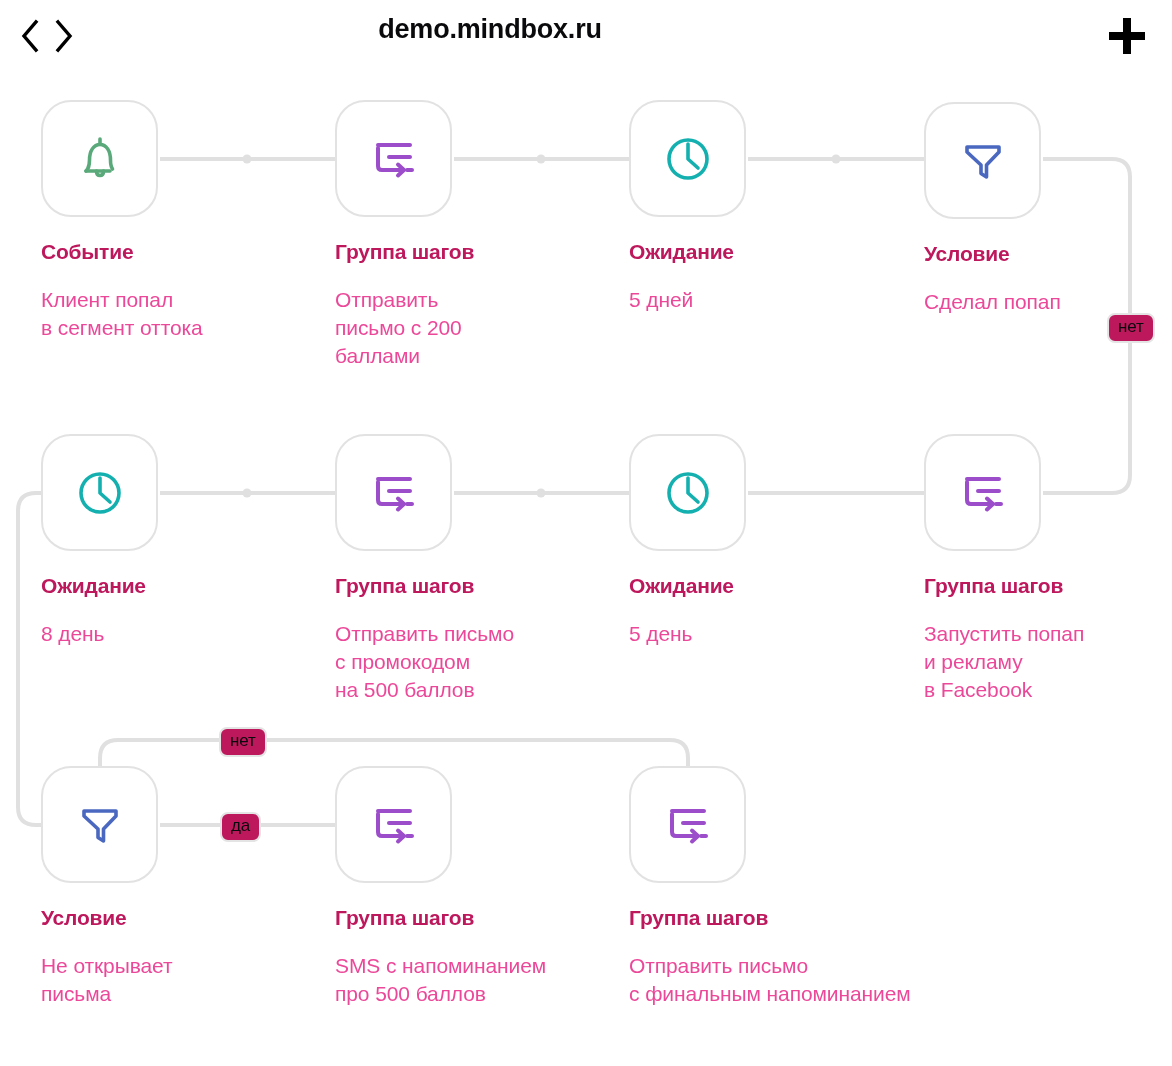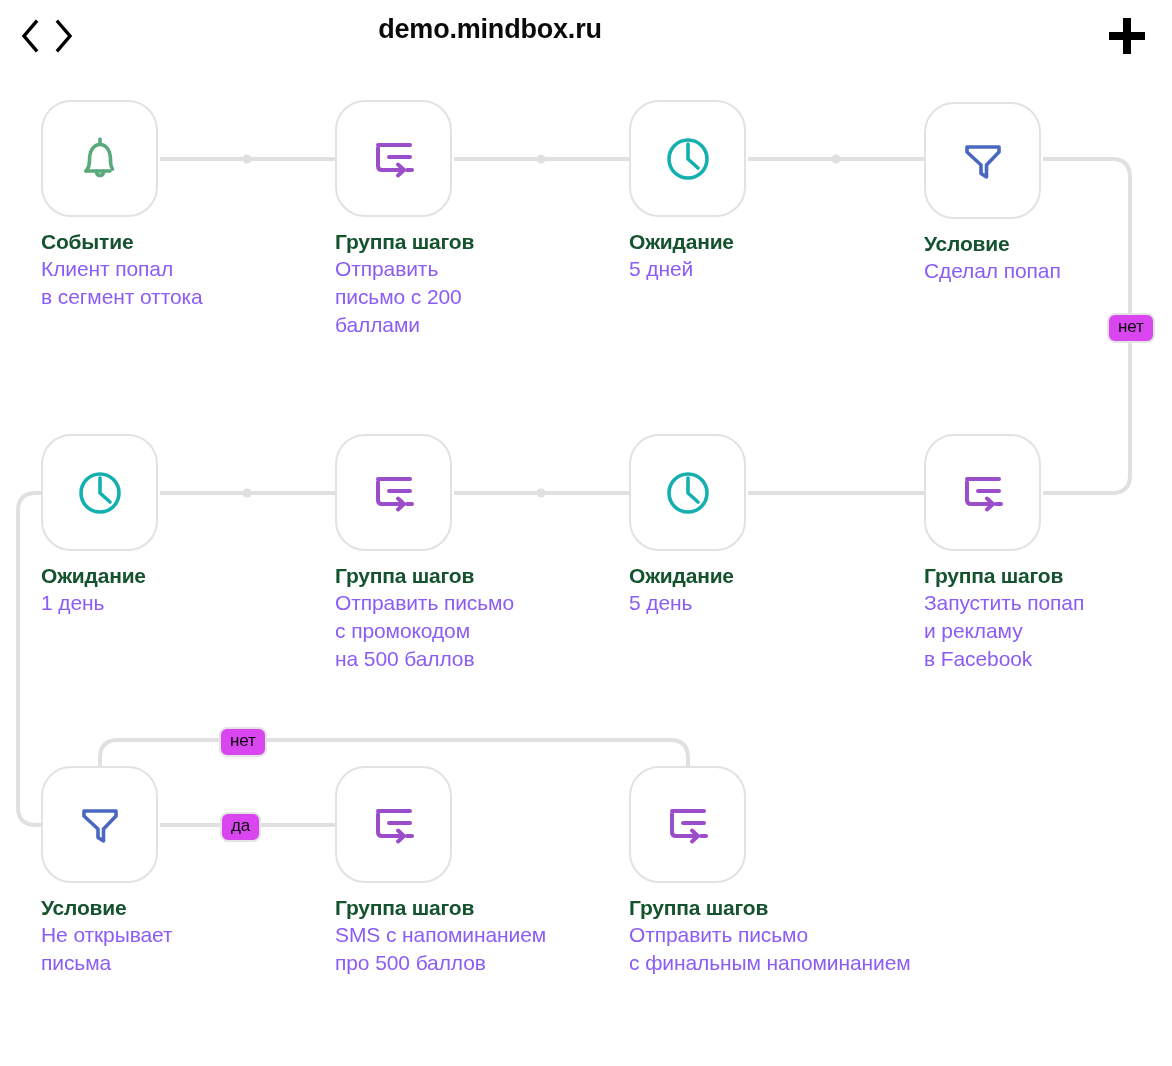--- a/index.html
+++ b/index.html
@@ -81,42 +81,42 @@
     border-radius: 30px;
     background: #ffffff;
     display: flex;
     align-items: center;
     justify-content: center;
     position: relative;
     z-index: 3;
     cursor: pointer;
   }
   .node-label {
-    margin-top: 13px;
+    margin-top: 23px;
     font-size: 21px;
     font-weight: bold;
     letter-spacing: -0.2px;
-    color: #14532d;
+    color: #be185d;
     line-height: 1.18;
   }
   .node-desc {
-    margin-top: 0;
+    margin-top: 21px;
     font-size: 21px;
     font-weight: normal;
     letter-spacing: -0.1px;
-    color: #8b5cf6;
+    color: #ec4899;
     line-height: 1.34;
     white-space: pre-line;
   }
 
   
   .edge-badge {
     position: absolute;
     box-sizing: border-box;
-    background: #d946ef;
+    background: #be185d;
     border: 2px solid #e4e4e4;
     border-radius: 8px;
     font-size: 17px;
     letter-spacing: -0.1px;
     color: #0a0a0c;
     padding: 3px 9px 4px 9px;
     z-index: 4;
     line-height: 1.1;
   }
 </style>
@@ -242,21 +242,21 @@
   <div class="node" style="left:41px; top:434px;">
     <div class="node-box">
       <svg width="58" height="58" viewBox="0 0 58 58">
         <g fill="none" stroke="#14b0b0" stroke-width="3.6" stroke-linecap="round" stroke-linejoin="round">
           <circle cx="29" cy="29" r="19"></circle>
           <path d="M29 14 L29 29 L39 38"></path>
         </g>
       </svg>
     </div>
     <div class="node-label">Ожидание</div>
-    <div class="node-desc">1 день</div>
+    <div class="node-desc">8 день</div>
   </div>
 
   <div class="node" style="left:335px; top:434px;">
     <div class="node-box">
       <svg width="58" height="58" viewBox="0 0 58 58">
         <g fill="none" stroke="#9b4dca" stroke-width="4" stroke-linecap="round" stroke-linejoin="round">
           <path d="M13 15 L45 15"></path>
           <path d="M24 27 L45 27"></path>
           <path d="M13 18 L13 36 Q13 40 17 40 L38 40"></path>
           <path d="M33 34.5 L39 40 L33 45.5"></path>

